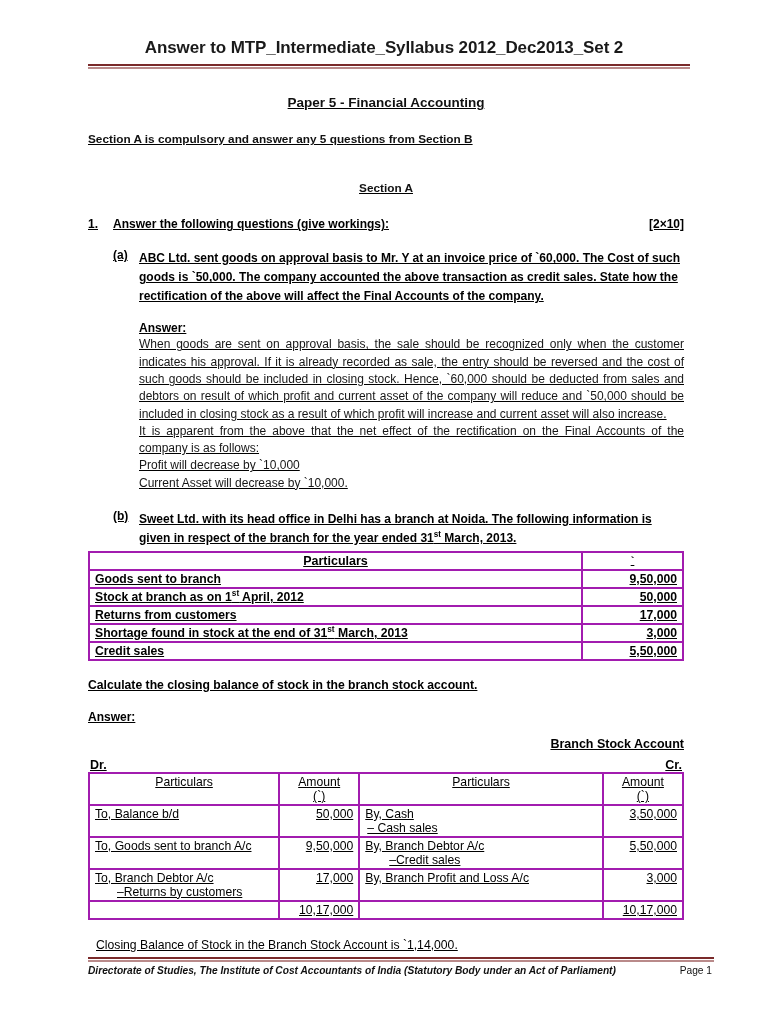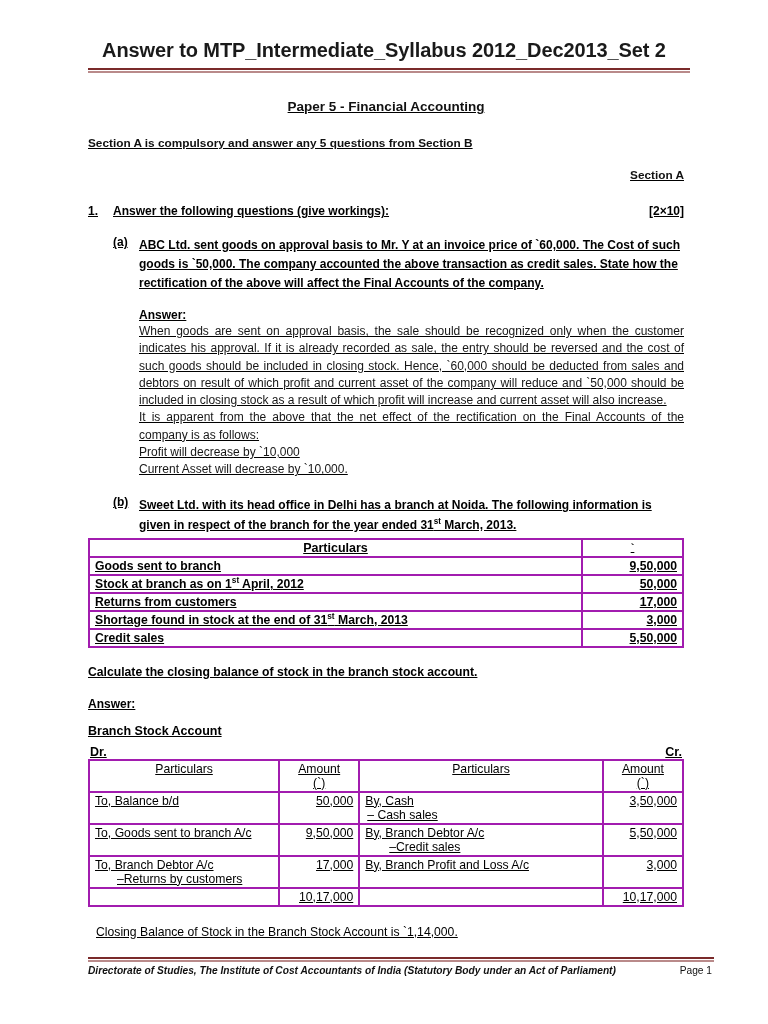--- a/index.html
+++ b/index.html
@@ -24,21 +24,21 @@
     padding: 0;
   }
 
   
   .doc-header {
     margin: 0;
     padding-top: 38px;
   }
   .doc-header-title {
     text-align: center;
-    font-size: 20px;
+    font-size: 17px;
     font-weight: bold;
     letter-spacing: -0.1px;
     color: #1a1a1a;
     padding: 0 88px 0 88px;
     line-height: 1.2;
   }
   .header-rule {
     margin: 6px 78px 0 88px;
     height: 5px;
     background: linear-gradient(to bottom,
@@ -62,24 +62,24 @@
     color: #111;
   }
   .section-note {
     text-align: left;
     font-size: 11.8px;
     font-weight: bold;
     margin-top: 22px;
     color: #111;
   }
   .section-label {
-    text-align: right;
+    text-align: center;
     font-size: 11.8px;
     font-weight: bold;
-    margin-top: 18px;
+    margin-top: 35px;
     color: #111;
   }
 
   
   .q-line {
     display: flex;
     align-items: baseline;
     margin-top: 22px;
     font-size: 12px;
     font-weight: bold;
@@ -190,21 +190,21 @@
     margin-top: 17px;
   }
 
   
   .bsa-answer-head {
     font-size: 12px;
     font-weight: bold;
     margin-top: 18px;
   }
   .bsa-title {
-    text-align: left;
+    text-align: right;
     font-size: 12.5px;
     font-weight: bold;
     margin-top: 13px;
   }
   .drcr-row {
     display: flex;
     justify-content: space-between;
     font-size: 12.5px;
     font-weight: bold;
     margin-top: 7px;

